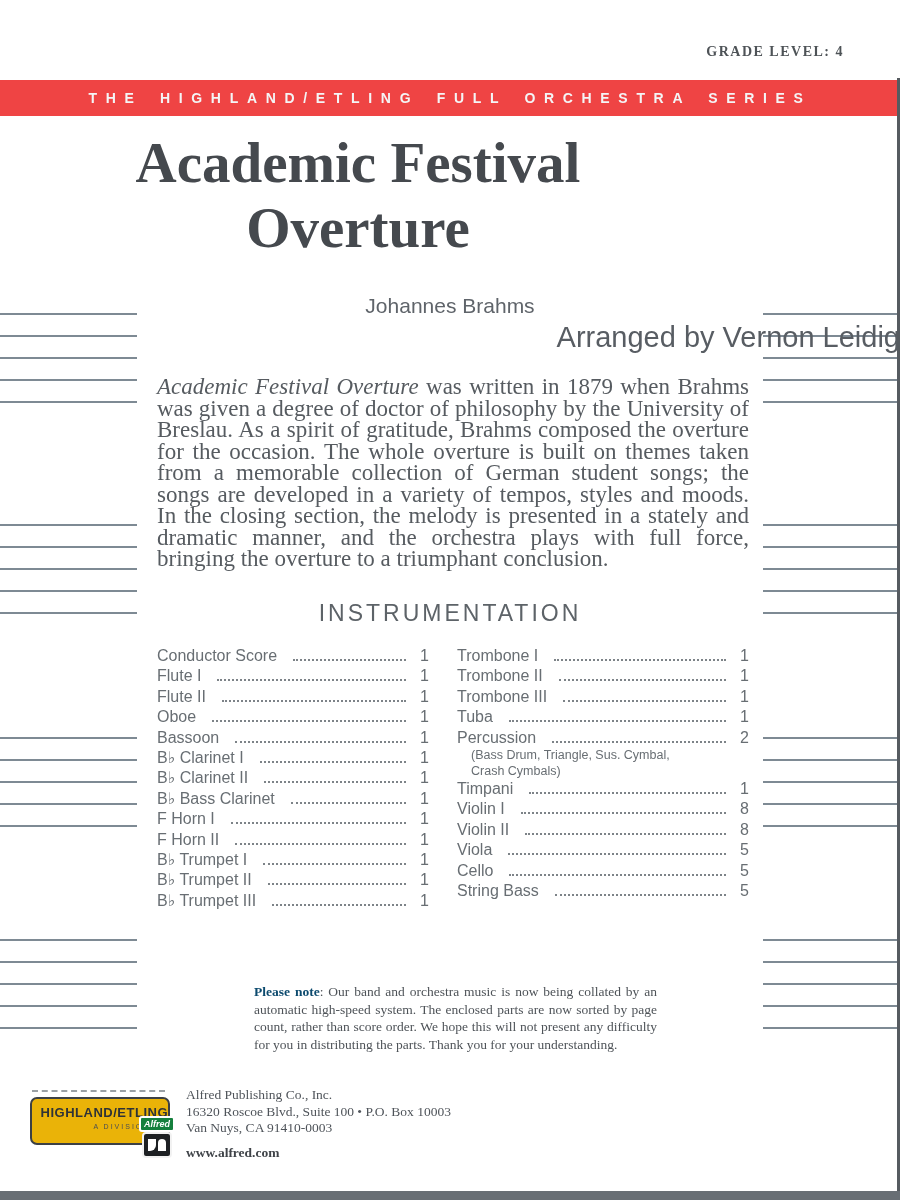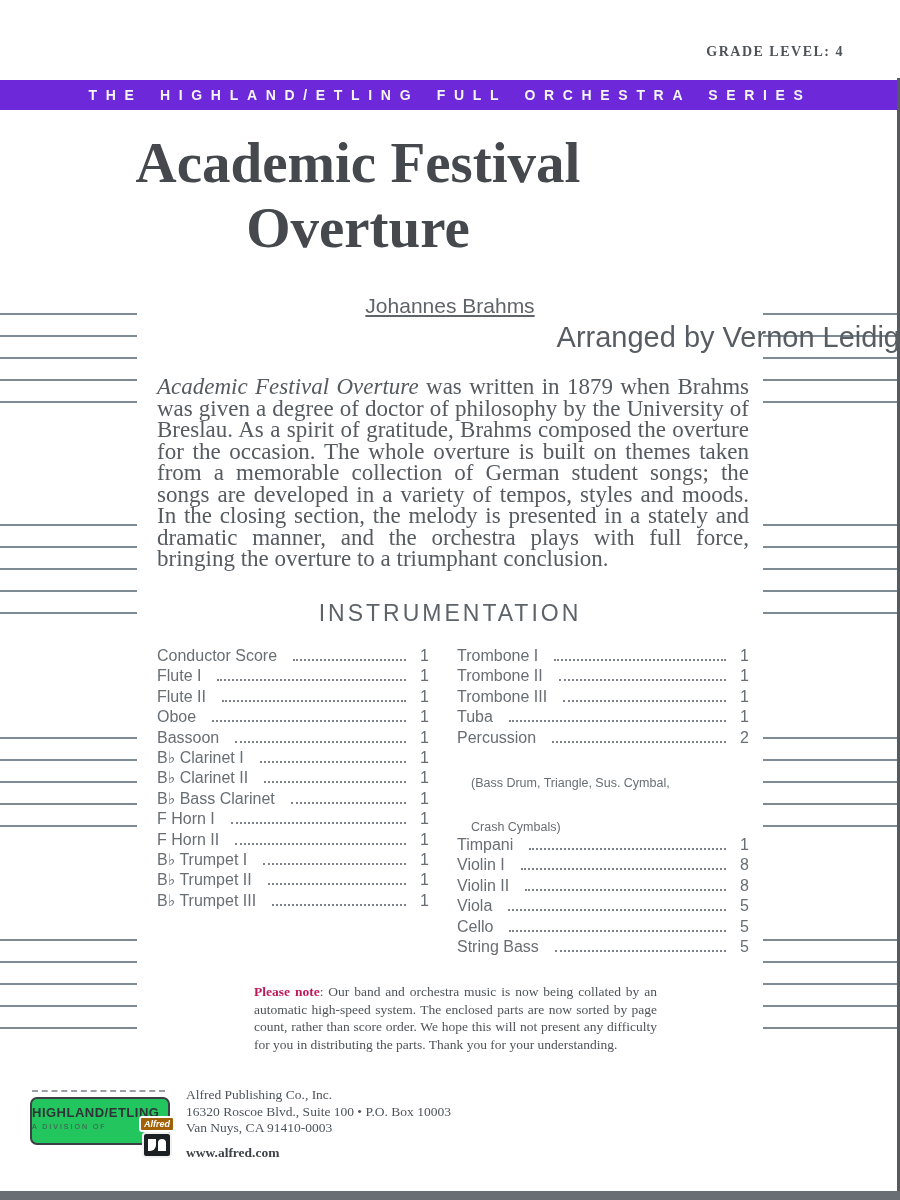--- a/index.html
+++ b/index.html
@@ -18,36 +18,36 @@
   .stave.left{left:0;}
   .stave.right{right:0;}
 
   
   .grade{
     top:44px;right:56px;
     font-family:"Liberation Serif",serif;
     font-size:14px;font-weight:600;letter-spacing:1.5px;color:#4e5357;
   }
   .banner{
-    top:80px;left:0;width:900px;height:30px;background:#6d28d9;
+    top:80px;left:0;width:900px;height:36px;background:#ef4444;
     display:flex;align-items:center;justify-content:center;
   }
   .banner span{
     color:#f4f5f6;font-size:14px;font-weight:bold;
     letter-spacing:0.62em;word-spacing:0.35em;white-space:nowrap;
   }
 
   .title{
     top:130px;left:0;width:716px;text-align:center;
     font-family:"Liberation Serif",serif;font-weight:bold;
     font-size:57px;line-height:65px;color:#45494e;
   }
   .composer{
     top:294px;left:0;width:900px;text-align:center;
-    font-size:21px;color:#5f646a;text-decoration:underline;
+    font-size:21px;color:#5f646a;
   }
   .arranger{
     top:321px;left:0;width:900px;text-align:right;
     font-size:29px;color:#585d63;
   }
 
   .description{
     top:376px;left:157px;width:592px;
     font-family:"Liberation Serif",serif;
     font-size:23px;line-height:21.5px;color:#565b60;
@@ -68,53 +68,53 @@
   .inst-col.right{width:292px;}
   .inst-row{
     display:flex;align-items:baseline;
     font-size:16px;line-height:20.4px;color:#686e73;gap:12px;
   }
   .inst-row .leader{
     flex:1;border-bottom:2px dotted #7d8388;margin:0 2px 3px 4px;
   }
   .inst-row .inst-count{flex:none;}
   .inst-note{
-    font-size:12.5px;line-height:15.5px;color:#686e73;padding-left:14px;margin-top:28px;
+    font-size:12.5px;line-height:15.5px;color:#686e73;padding-left:14px;
   }
 
   
   .note-box{
     top:983px;left:254px;width:403px;
     font-family:"Liberation Serif",serif;
     font-size:13.5px;line-height:17.5px;color:#4e5358;
     text-align:justify;
   }
-  .note-box .note-label{font-weight:bold;color:#be185d;}
+  .note-box .note-label{font-weight:bold;color:#0c4a6e;}
 
   
   .logo-rule{
     top:1090px;left:32px;width:133px;border-top:2px dashed #9aa0a5;
   }
   .logo-box{
     top:1097px;left:30px;width:136px;height:44px;
-    border:2px solid #3c4045;border-radius:7px;background:#22c55e;
-    text-align:left;
+    border:2px solid #3c4045;border-radius:7px;background:#eab308;
+    text-align:right;
   }
   .logo-main{
     margin-top:6px;font-size:13px;font-weight:bold;letter-spacing:0.5px;color:#2f3337;
     white-space:nowrap;
   }
   .logo-sub{
     margin-top:3px;font-size:7px;letter-spacing:2px;color:#4a4e53;
   }
   .alfred-badge{
     top:1113px;left:137px;width:40px;text-align:center;
   }
   .alfred-name{
-    background:#a16207;color:#fff;font-size:9px;font-weight:bold;font-style:italic;
+    background:#15803d;color:#fff;font-size:9px;font-weight:bold;font-style:italic;
     border-radius:3px;padding:1px 3px;display:inline-block;border:2px solid #fff;
   }
   .alfred-mark{
     margin:0 auto;width:26px;height:22px;background:#1d2023;border-radius:4px;
     border:2px solid #f2f2f2;position:relative;
   }
   .alfred-mark::before,.alfred-mark::after{
     content:"";position:absolute;background:#fff;width:8px;height:12px;top:5px;
   }
   .alfred-mark::before{left:4px;border-radius:0 0 6px 0;}

